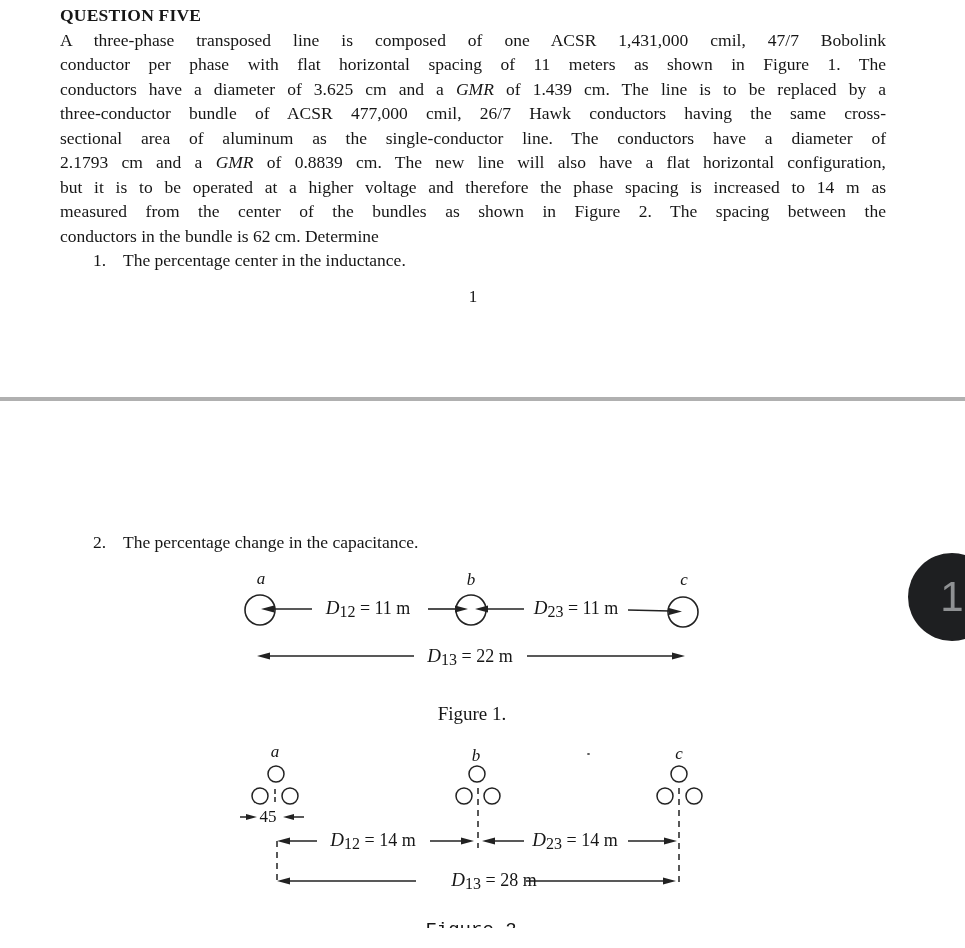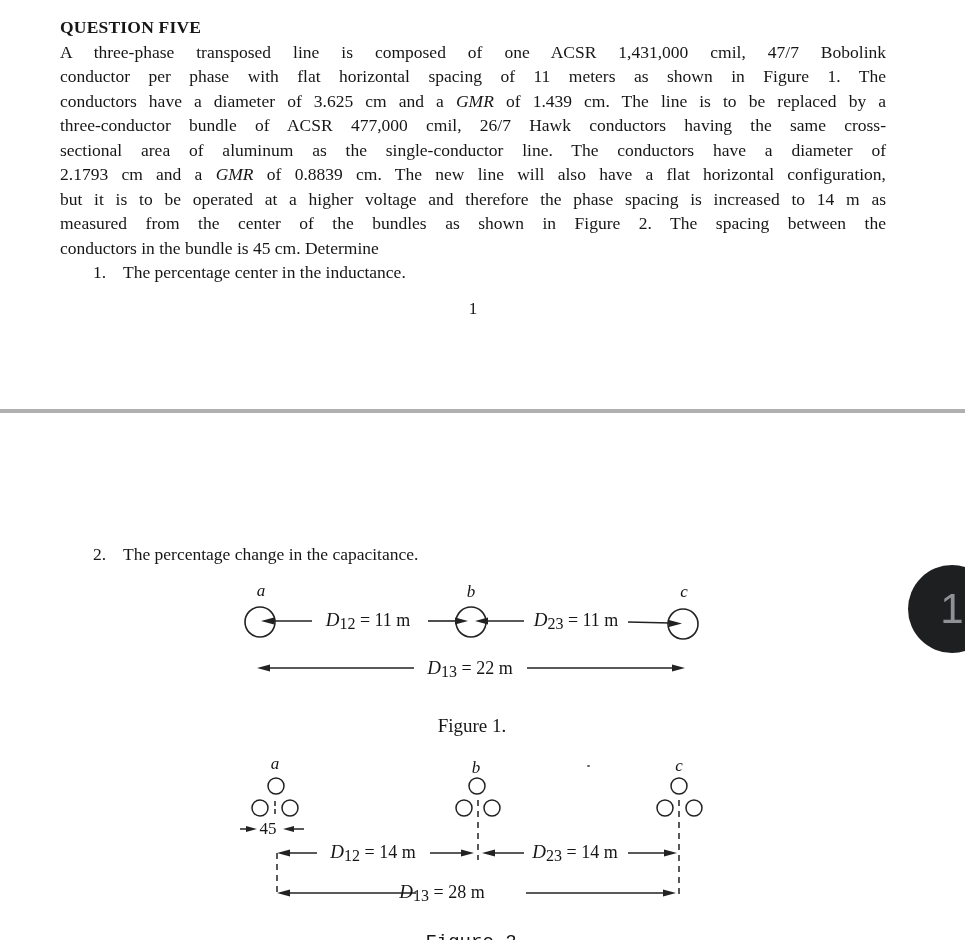--- a/index.html
+++ b/index.html
@@ -4,21 +4,21 @@
 <style>
   :root{
     --ink:#161616; --stroke:#222222; --divider:#b0b0b0;
     --badge-bg:#1e1f21; --badge-text:#8f9193; --paper:#ffffff;
   }
   *{margin:0;padding:0;box-sizing:border-box;}
   html,body{background:#fff;}
   .page{
     position:relative; width:965px; height:928px;
     background:var(--paper); overflow:hidden;
-    font-family:"Liberation Serif", serif; color:var(--ink);margin-top:12px;
+    font-family:"Liberation Serif", serif; color:var(--ink);
   }
   
   .textblock{
     position:absolute; left:60px; top:3px; width:826px;
     font-size:17.5px; line-height:24.5px;
   }
   .heading{font-weight:bold; letter-spacing:.2px;}
   .jline{text-align:justify; text-align-last:justify;}
   .pline{text-align:left;}
   .item{padding-left:33px;}
@@ -77,21 +77,21 @@
   <div class="textblock">
     <div class="heading">QUESTION FIVE</div>
     <div class="jline"><span>A three-phase transposed line is composed of one ACSR 1,431,000 cmil, 47/7 Bobolink</span></div>
     <div class="jline"><span>conductor per phase with flat horizontal spacing of 11 meters as shown in Figure 1. The</span></div>
     <div class="jline"><span>conductors have a diameter of 3.625 cm and a </span><i>GMR</i><span> of 1.439 cm. The line is to be replaced by a</span></div>
     <div class="jline"><span>three-conductor bundle of ACSR 477,000 cmil, 26/7 Hawk conductors having the same cross-</span></div>
     <div class="jline"><span>sectional area of aluminum as the single-conductor line. The conductors have a diameter of</span></div>
     <div class="jline"><span>2.1793 cm and a </span><i>GMR</i><span> of 0.8839 cm. The new line will also have a flat horizontal configuration,</span></div>
     <div class="jline"><span>but it is to be operated at a higher voltage and therefore the phase spacing is increased to 14 m as</span></div>
     <div class="jline"><span>measured from the center of the bundles as shown in Figure 2. The spacing between the</span></div>
-    <div class="pline"><span>conductors in the bundle is 45 cm. Determine</span></div>
+    <div class="pline"><span>conductors in the bundle is 62 cm. Determine</span></div>
     <div class="item"><span class="num">1.</span><span>The percentage center in the inductance.</span></div>
   </div>
 
   <div class="pageno">1</div>
 
   <div class="divider"></div>
 
   <div class="item2"><span class="num" style="display:inline-block;min-width:14px;margin-left:33px;margin-right:16px;">2.</span><span>The percentage change in the capacitance.</span></div>
 
   <svg class="gfx" width="965" height="948" viewBox="0 0 965 948">
@@ -169,21 +169,21 @@
 
   <div class="figlabel" style="left:275px;top:743px;">a</div>
   <div class="figlabel" style="left:476px;top:747px;">b</div>
   <div class="figlabel" style="left:679px;top:745px;">c</div>
   <div class="speck"></div>
 
   <div class="num45" style="left:268px;top:808px;">45</div>
 
   <div class="dim" style="left:373px;top:829px;"><i>D</i><sub>12</sub><span> = 14 m</span></div>
   <div class="dim" style="left:575px;top:829px;"><i>D</i><sub>23</sub><span> = 14 m</span></div>
-  <div class="dim" style="left:442px;top:869px;text-align:center;"><i>D</i><sub>13</sub><span> = 28 m</span></div>
+  <div class="dim" style="left:494px;top:869px;text-align:center;"><i>D</i><sub>13</sub><span> = 28 m</span></div>
 
   <div class="caption" style="left:471px;top:919px;font-family:Liberation Mono, monospace;">Figure 2</div>
 
   <div class="badge">
     <span>1</span>
   </div>
 
 </div>
 
 </body></html>

